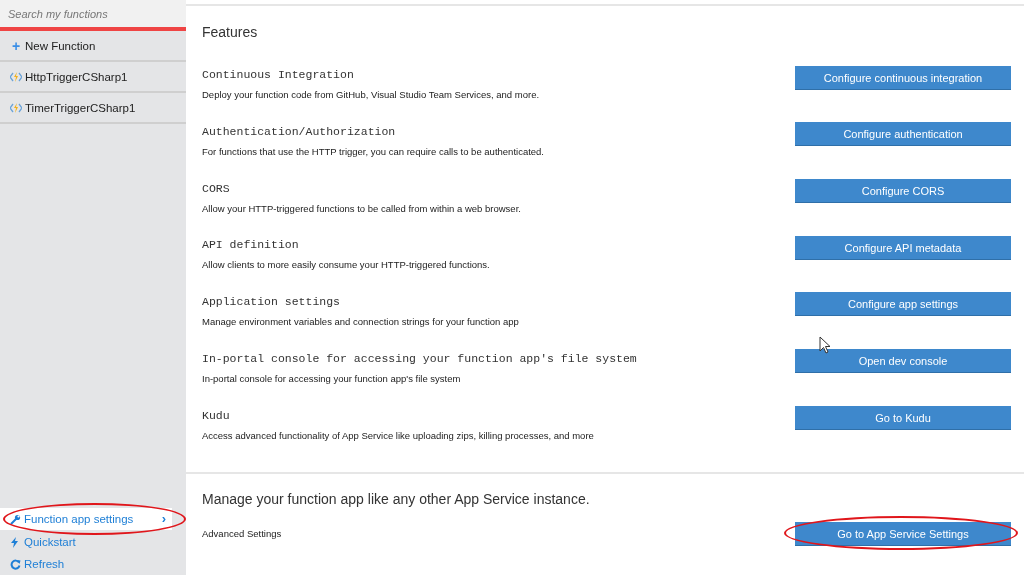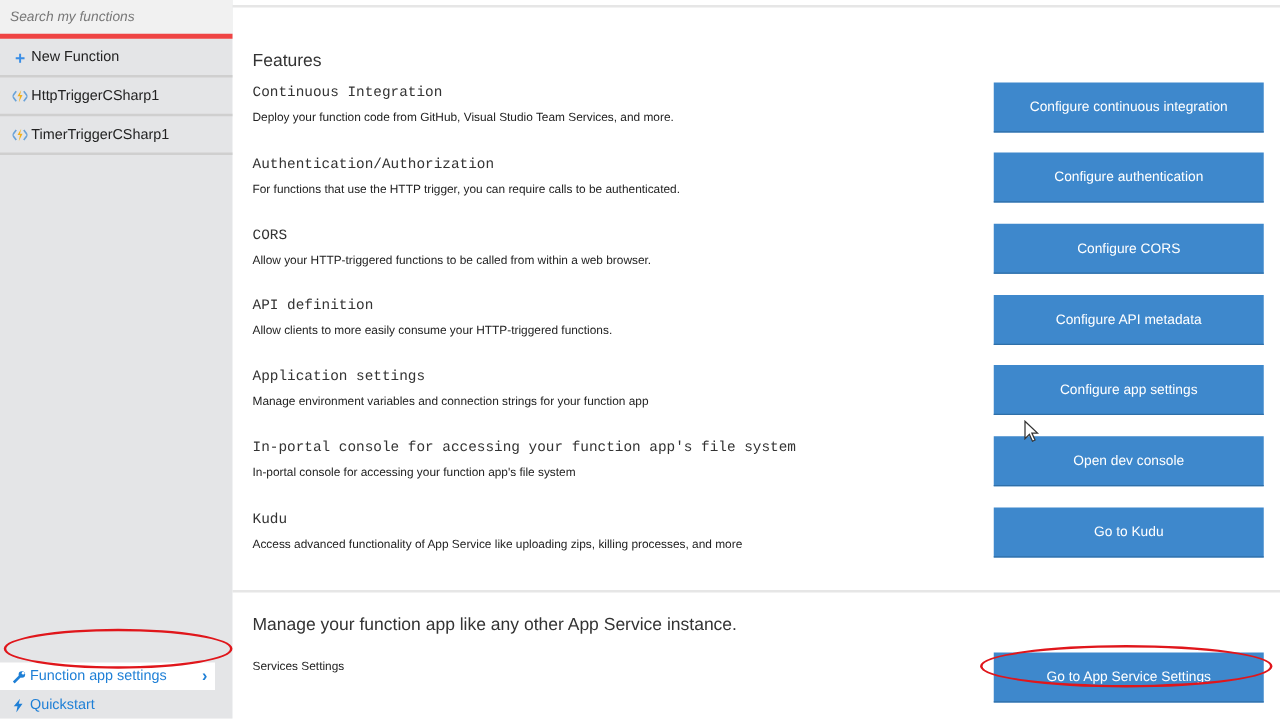--- a/index.html
+++ b/index.html
@@ -14,21 +14,21 @@
     .bl { height: 22px; display: flex; align-items: center; padding-left: 10px; font-size: 11.5px; color: #1e7fd6; cursor: pointer; }
     .bl.active { background: #ffffff; position: relative; }
     .bl .ic { width: 12px; margin-right: 2px; display: inline-flex; align-items: center; }
     .chev { position: absolute; right: 6px; top: 3px; color: #1e7fd6; font-weight: bold; font-size: 13px; }
     .main { flex: 1; position: relative; height: 575px; }
     .topbar { position: absolute; left: 0; top: 0; width: 100%; height: 6px; border-bottom: 2px solid #e6e6e6; }
     .section-title { position: absolute; left: 16px; font-size: 14px; color: #333; }
     .feat { position: absolute; left: 16px; width: 810px; height: 40px; }
     .feat .name { font-size: 11.5px; color: #333; position: absolute; top: 0; left: 0; font-family: Liberation Mono, monospace; }
     .feat .desc { font-size: 9.5px; color: #222; position: absolute; top: 21px; left: 0; }
-    .btn { position: absolute; left: 609px; width: 216px; height: 40px; background: #3e88cc; color: #fff; font-size: 11px; display: flex; align-items: center; justify-content: center; border: none; cursor: pointer; border-bottom: 1px solid #2f6fa8; }
+    .btn { position: absolute; left: 609px; width: 216px; height: 24px; background: #3e88cc; color: #fff; font-size: 11px; display: flex; align-items: center; justify-content: center; border: none; cursor: pointer; border-bottom: 1px solid #2f6fa8; }
     .divider { position: absolute; left: 0; top: 472px; width: 100%; height: 2px; background: #e6e6e6; }
     .ellipse { position: absolute; border: 2px solid #e0161b; border-radius: 50%; pointer-events: none; }
     .cursor { position: absolute; left: 633px; top: 336px; }
   </style>
 </head>
 <body>
 
 <div class="root">
   <div class="sidebar">
     <div class="search">Search my functions</div>
@@ -70,26 +70,35 @@
         <span class="chev">›</span>
       </div>
       <div class="bl">
         <span class="ic">
           <svg width="9" height="11" viewBox="0 0 9 11">
               <path d="M6 0 L1 6 L4 6 L3 11 L8 4 L5 4 Z" fill="#1e7fd6"></path>
             </svg>
         </span>
         <span>Quickstart</span>
       </div>
+      <div class="bl">
+        <span class="ic">
+          <svg width="11" height="11" viewBox="0 0 11 11">
+              <path d="M9 3.5 A4 4 0 1 0 9.5 6.5" stroke="#1e7fd6" stroke-width="2" fill="none"></path>
+              <path d="M7 1 L10.5 1.5 L9.5 5 Z" fill="#1e7fd6"></path>
+            </svg>
+        </span>
+        <span>Refresh</span>
+      </div>
     </div>
   </div>
 
   <div class="main">
     <div class="topbar"></div>
-    <div class="section-title" style="top:40px;">Features</div>
+    <div class="section-title" style="top:24px;">Features</div>
 
     <div class="feat" style="top:68px;">
       <div class="name">Continuous Integration</div>
       <div class="desc">Deploy your function code from GitHub, Visual Studio Team Services, and more.</div>
     </div>
     <button class="btn" style="top:66px;">Configure continuous integration</button>
 
     <div class="feat" style="top:125px;">
       <div class="name">Authentication/Authorization</div>
       <div class="desc">For functions that use the HTTP trigger, you can require calls to be authenticated.</div>
@@ -123,21 +132,21 @@
     <div class="feat" style="top:409px;">
       <div class="name">Kudu</div>
       <div class="desc">Access advanced functionality of App Service like uploading zips, killing processes, and more</div>
     </div>
     <button class="btn" style="top:406px;">Go to Kudu</button>
 
     <div class="divider"></div>
 
     <div class="section-title" style="top:491px;">Manage your function app like any other App Service instance.</div>
     <div class="feat" style="top:528px; height:14px;">
-      <div class="desc" style="top:0; font-size:9.5px;">Services Settings</div>
+      <div class="desc" style="top:0; font-size:9.5px;">Advanced Settings</div>
     </div>
     <button class="btn" style="top:522px;">Go to App Service Settings</button>
 
     <div class="cursor">
       <svg width="14" height="20" viewBox="0 0 14 20">
           <path d="M1 1 L1 15 L4.5 11.5 L7 17 L9 16 L6.5 10.5 L11 10.5 Z" fill="#fff" stroke="#333" stroke-width="1"></path>
         </svg>
     </div>
   </div>
 

